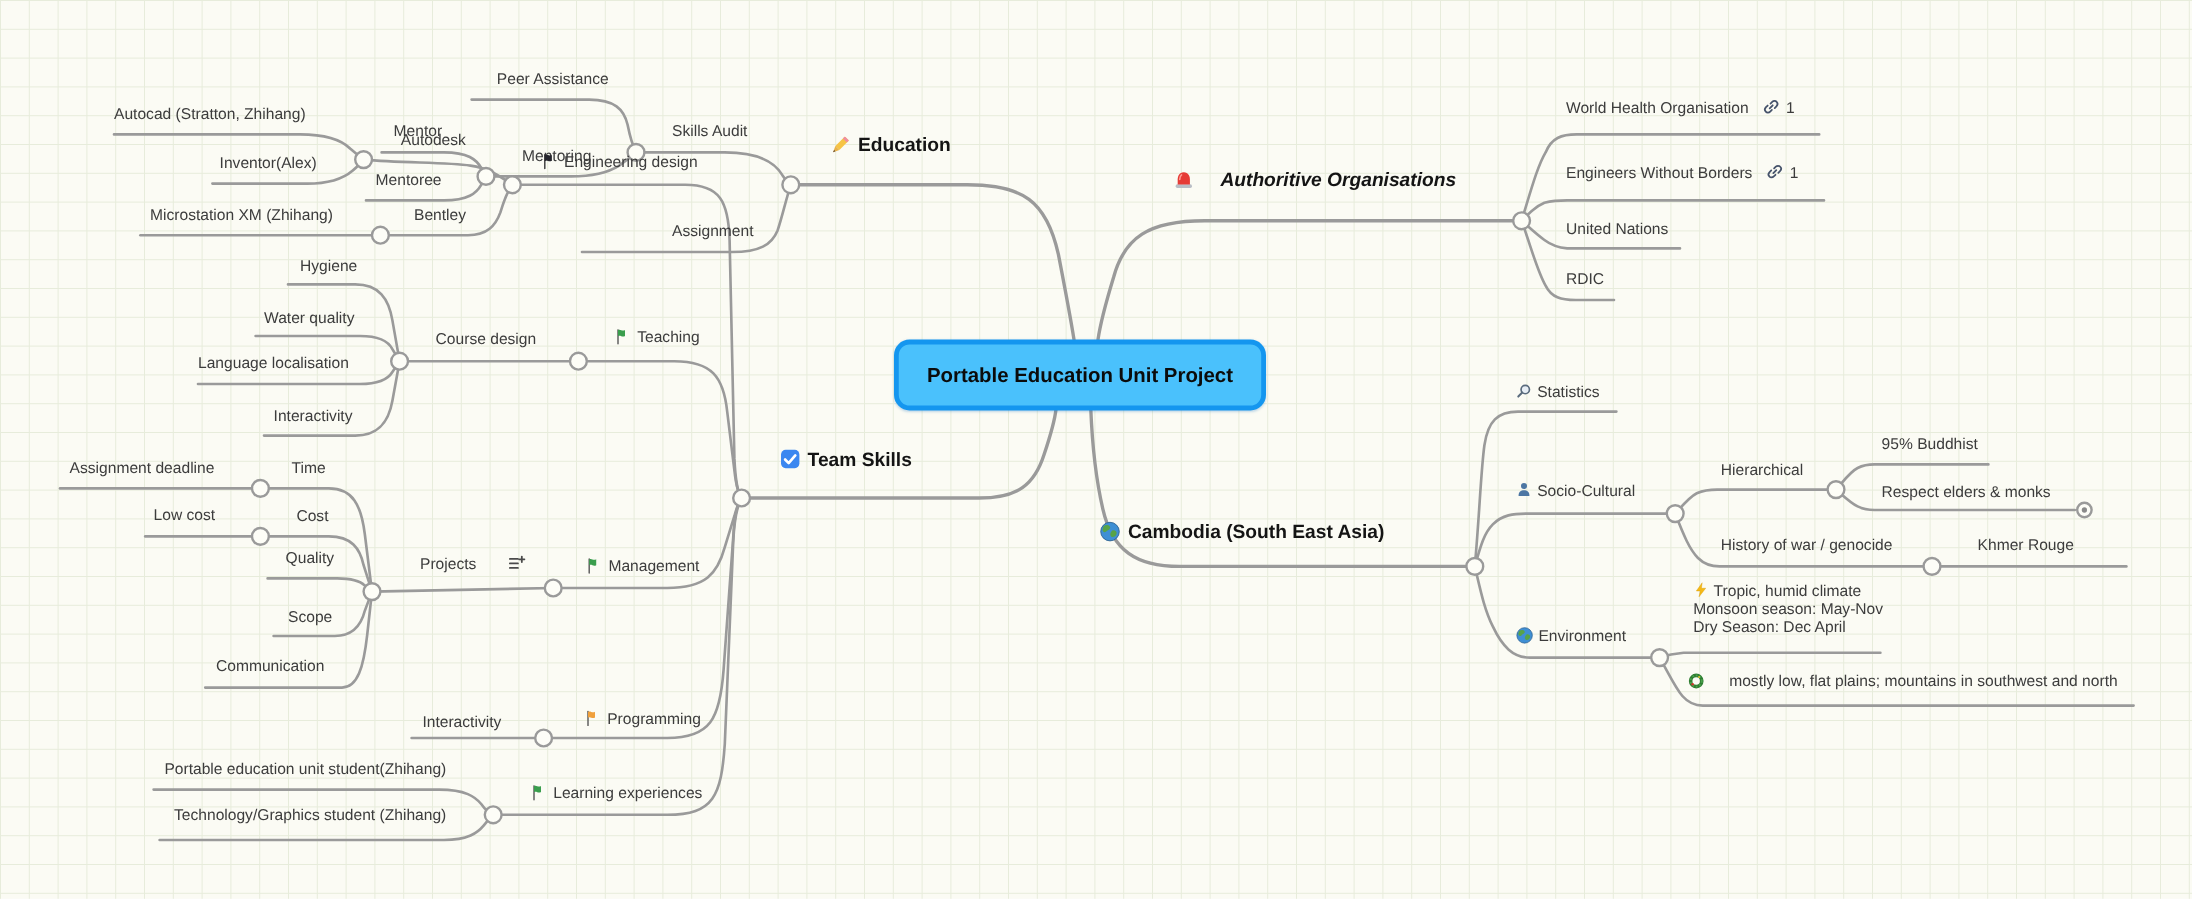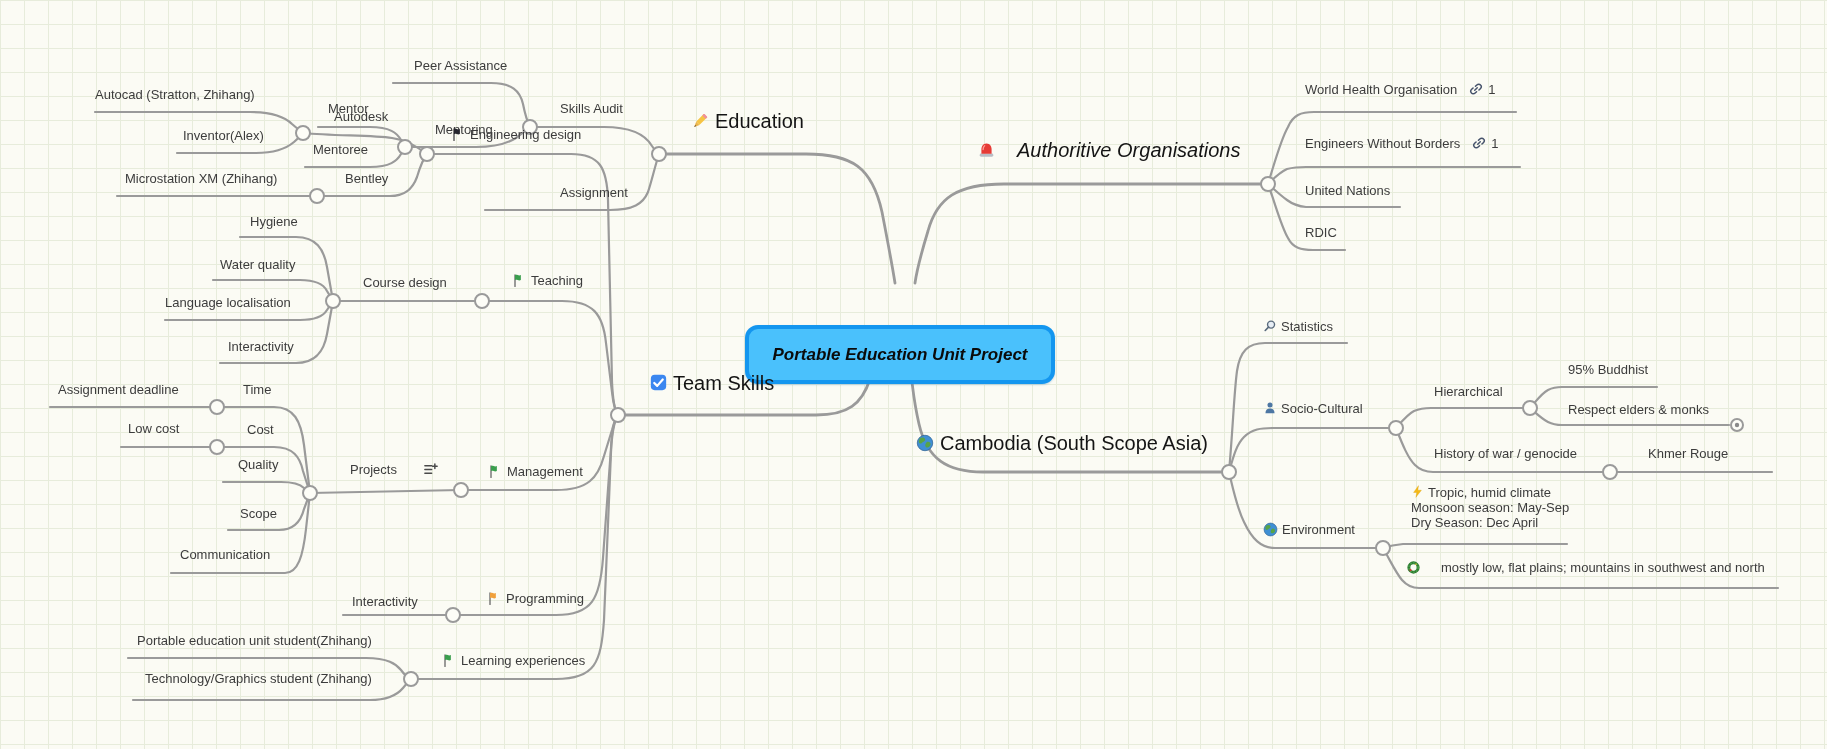--- a/index.html
+++ b/index.html
@@ -18,31 +18,30 @@
       linear-gradient(to right,var(--grid-line) 1px,transparent 1px),
       linear-gradient(to bottom,var(--grid-line) 1px,transparent 1px);
     background-size:24px 24px;
   }
   svg.edges{position:absolute;left:0;top:0;pointer-events:none;}
   .edge{fill:none;stroke:var(--edge-color);stroke-width:2.2;stroke-linecap:round;}
   .edge.main{stroke-width:2.8;}
   .junction{fill:#fdfdf7;stroke:var(--edge-color);stroke-width:2;pointer-events:auto;}
   .lbl{position:absolute;font-size:13px;line-height:15px;color:var(--label-color);white-space:nowrap;}
   .row{display:flex;align-items:flex-start;gap:6px;}
-  .hd{font-size:20px;font-weight:400;color:var(--heading-color);line-height:19px;}
+  .hd{font-size:16px;font-weight:700;color:var(--heading-color);line-height:19px;}
   .it{font-style:italic;margin-left:16px;}
   .icon{display:inline-flex;align-items:center;}
   .icon svg{display:block;}
   .root-node{
     position:absolute;left:745px;top:283px;width:310px;height:59px;box-sizing:border-box;
     background:var(--root-fill);border:4px solid var(--root-border);border-radius:13px;
     display:flex;align-items:center;justify-content:center;
-    font-size:17px;font-weight:700;font-style:italic;color:#0b0b0b;
+    font-size:17px;font-weight:700;color:#0b0b0b;
     box-shadow:0 1px 2px rgba(20,110,190,.25);
-    margin-top:42px;
   }
   .count{font-size:13px;color:var(--label-color);}
 </style>
 </head>
 <body>
 
 <div class="canvas">
 
   <svg class="edges" width="1827" height="749" viewBox="0 0 1827 749">
 
@@ -282,21 +281,21 @@
   <div class="lbl" style="left:1305px;top:225px">RDIC</div>
 
   <div class="lbl row" style="left:916px;top:434px">
     <span class="icon">
         <svg width="18" height="18" viewBox="0 0 20 20">
           <circle cx="10" cy="10" r="8.6" fill="#3f8fd4" stroke="#2b5f8f" stroke-width="0.8"></circle>
           <path d="M4,5 C6,3.4 9,3.5 10,5.5 C11,7.5 8,8.5 6.5,10 C5,11.5 3,10 3,8 Z" fill="#57a348"></path>
           <path d="M12,9 C14,8 16.6,9.5 16.1,12 C15.6,14.5 12.5,16 11,14.5 C9.5,13 10.5,10.5 12,9 Z" fill="#57a348"></path>
         </svg>
       </span>
-    <span class="hd">Cambodia (South Scope Asia)</span>
+    <span class="hd">Cambodia (South East Asia)</span>
   </div>
   <div class="lbl row" style="left:1263px;top:319px;gap:4px">
     <span class="icon">
         <svg width="14" height="14" viewBox="0 0 20 20">
           <circle cx="11.5" cy="8" r="5" fill="#e7eef5" stroke="#5a6b7d" stroke-width="2"></circle>
           <path d="M7.9,11.6 L3.2,16.4" stroke="#5a6b7d" stroke-width="2.4" stroke-linecap="round"></path>
         </svg>
       </span>
     <span>Statistics</span>
   </div>
@@ -326,21 +325,21 @@
   </div>
   <div class="lbl" style="left:1411px;top:485px">
     <div class="row" style="gap:4px">
       <span class="icon">
           <svg width="13" height="13" viewBox="0 0 20 20">
             <path d="M11.5,1 L4,11.5 L9,11.5 L7.5,19 L16,8 L10.5,8 Z" fill="#f5b916" stroke="#d99a00" stroke-width="0.5"></path>
           </svg>
         </span>
       <span>Tropic, humid climate</span>
     </div>
-    <div>Monsoon season: May-Sep</div>
+    <div>Monsoon season: May-Nov</div>
     <div>Dry Season: Dec April</div>
   </div>
   <div class="lbl row" style="left:1406px;top:560px;gap:20px">
     <span class="icon">
         <svg width="15" height="15" viewBox="0 0 20 20">
           <circle cx="10" cy="10" r="6.2" fill="none" stroke="#2f7d32" stroke-width="4"></circle>
           <circle cx="10" cy="10" r="6.2" fill="none" stroke="#49a24b" stroke-width="2" stroke-dasharray="2 2"></circle>
           <circle cx="6" cy="13.5" r="1.4" fill="#d3382e"></circle>
           <circle cx="13.2" cy="5.6" r="1.1" fill="#e8c32e"></circle>
         </svg>

